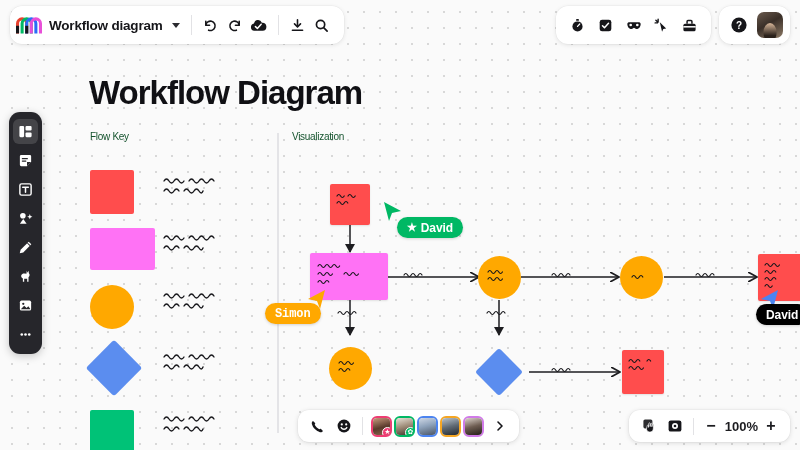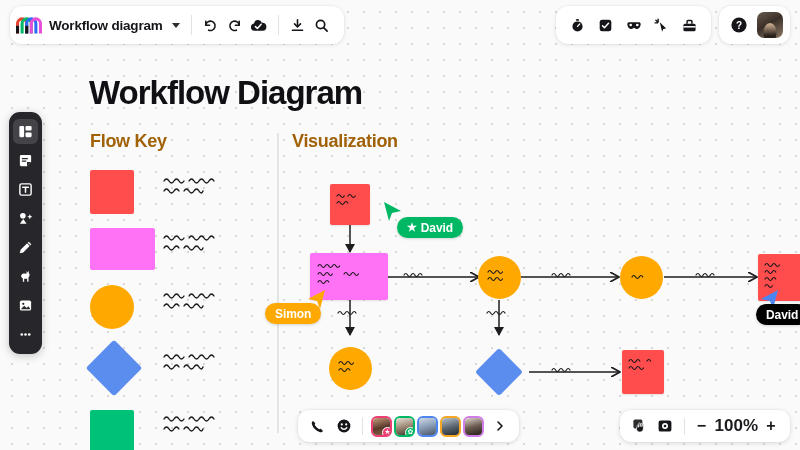--- a/index.html
+++ b/index.html
@@ -78,21 +78,21 @@
     border-radius:6px; cursor:pointer;
   }
   .rail-btn.active { background:rgba(255,255,255,.14); }
 
   
   .page-title {
     position:absolute; left:89px; top:74px;
     font-size:33px; font-weight:700; letter-spacing:-1px; color:#101014;
   }
   .col-head {
-    position:absolute; font-size:18px; font-weight:700; color:#a16207; letter-spacing:-.3px;
+    position:absolute; font-size:10px; font-weight:400; color:#14532d; letter-spacing:-.3px;
   }
   #flowkey-head { left:90px; top:131px; }
   #vis-head { left:292px; top:131px; }
 
   .divider {
     position:absolute; left:277px; top:133px; width:1.5px; height:300px;
     background:#E4E4E7;
   }
 
   
@@ -142,21 +142,21 @@
   }
 
   .bottom-right {
     position:absolute; right:10px; top:410px; height:32px;
     display:flex; align-items:center; gap:4px;
     background:#fff; border-radius:11px; padding:0 10px;
     box-shadow:0 1px 5px rgba(0,0,0,.13), 0 0 0 .5px rgba(0,0,0,.04);
     z-index:40;
   }
   .br-btn { width:21px;height:21px;display:flex;align-items:center;justify-content:center;cursor:pointer;}
-  .zoom-lvl { font-size:17px; font-weight:700; color:#1c1c20; min-width:34px; text-align:left; }
+  .zoom-lvl { font-size:13px; font-weight:700; color:#1c1c20; min-width:34px; text-align:right; }
   .minus,.plus { font-size:16px; font-weight:700; color:#1c1c20; width:18px;text-align:center;cursor:pointer;line-height:1;}
 </style>
 </head>
 <body>
 
 <div id="canvas"></div>
 
 <svg id="diagram" width="800" height="450" style="position:absolute;left:0;top:0;z-index:10;">
   <defs>
     <marker id="arw" viewBox="0 0 10 10" refX="8" refY="5" markerWidth="7" markerHeight="7" orient="auto">
@@ -329,21 +329,21 @@
   <path d="M2,2 L19,11 L10,13 L7,21 Z" fill="#00B864"></path>
 </svg>
 <div class="cursor-lbl" style="left:397px;top:217px;background:#00B864;">
   <span style="font-size:11px;line-height:1;">★</span>
   <span>David</span>
 </div>
 
 <svg class="cursor-arrow" style="left:305px;top:288px;" width="22" height="24">
   <path d="M20,2 L3,11 L12,13 L15,21 Z" fill="#FFA800"></path>
 </svg>
-<div class="cursor-lbl" style="left:265px;top:303px;background:#FFA800;">
+<div class="cursor-lbl" style="left:265px;top:303px;background:#FFA800;font-family:Liberation Mono, monospace;">
   <span>Simon</span>
 </div>
 
 <svg class="cursor-arrow" style="left:758px;top:288px;" width="22" height="24">
   <path d="M20,2 L3,11 L12,13 L15,21 Z" fill="#4C84F0"></path>
 </svg>
 <div class="cursor-lbl" style="left:716px;top:304px;background:#000000;margin-left:40px;">
   <span>David</span>
 </div>
 

